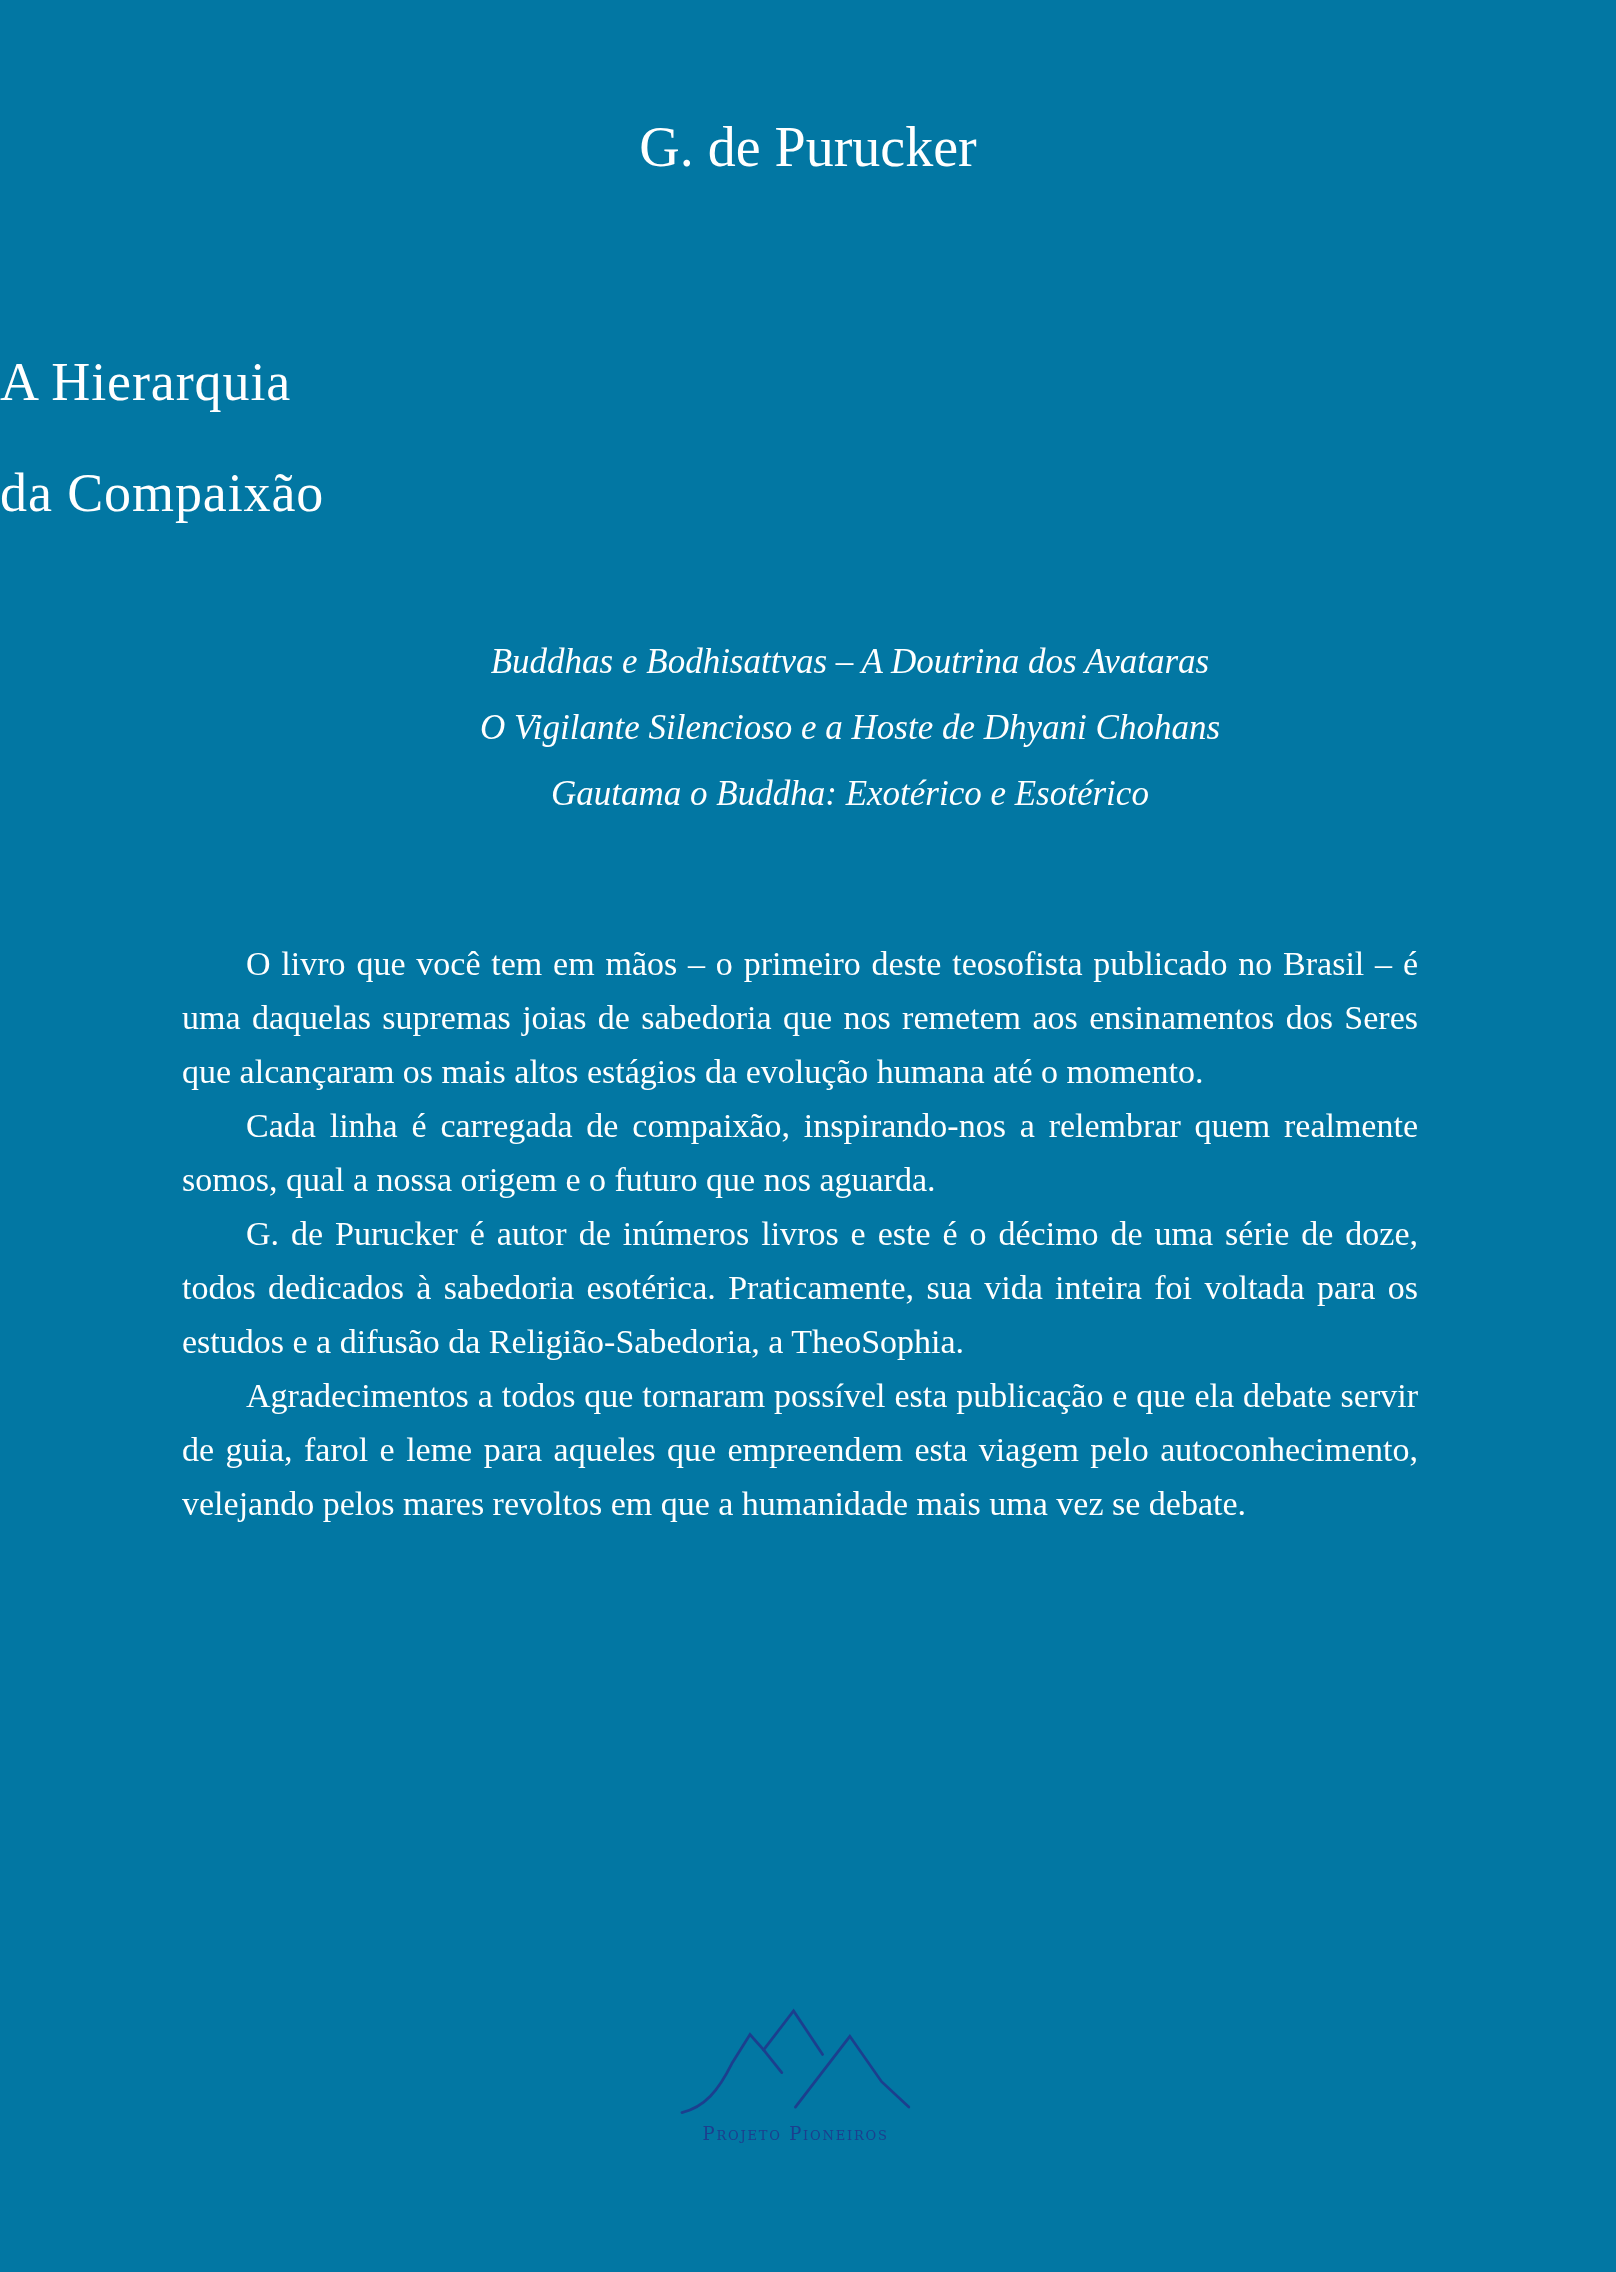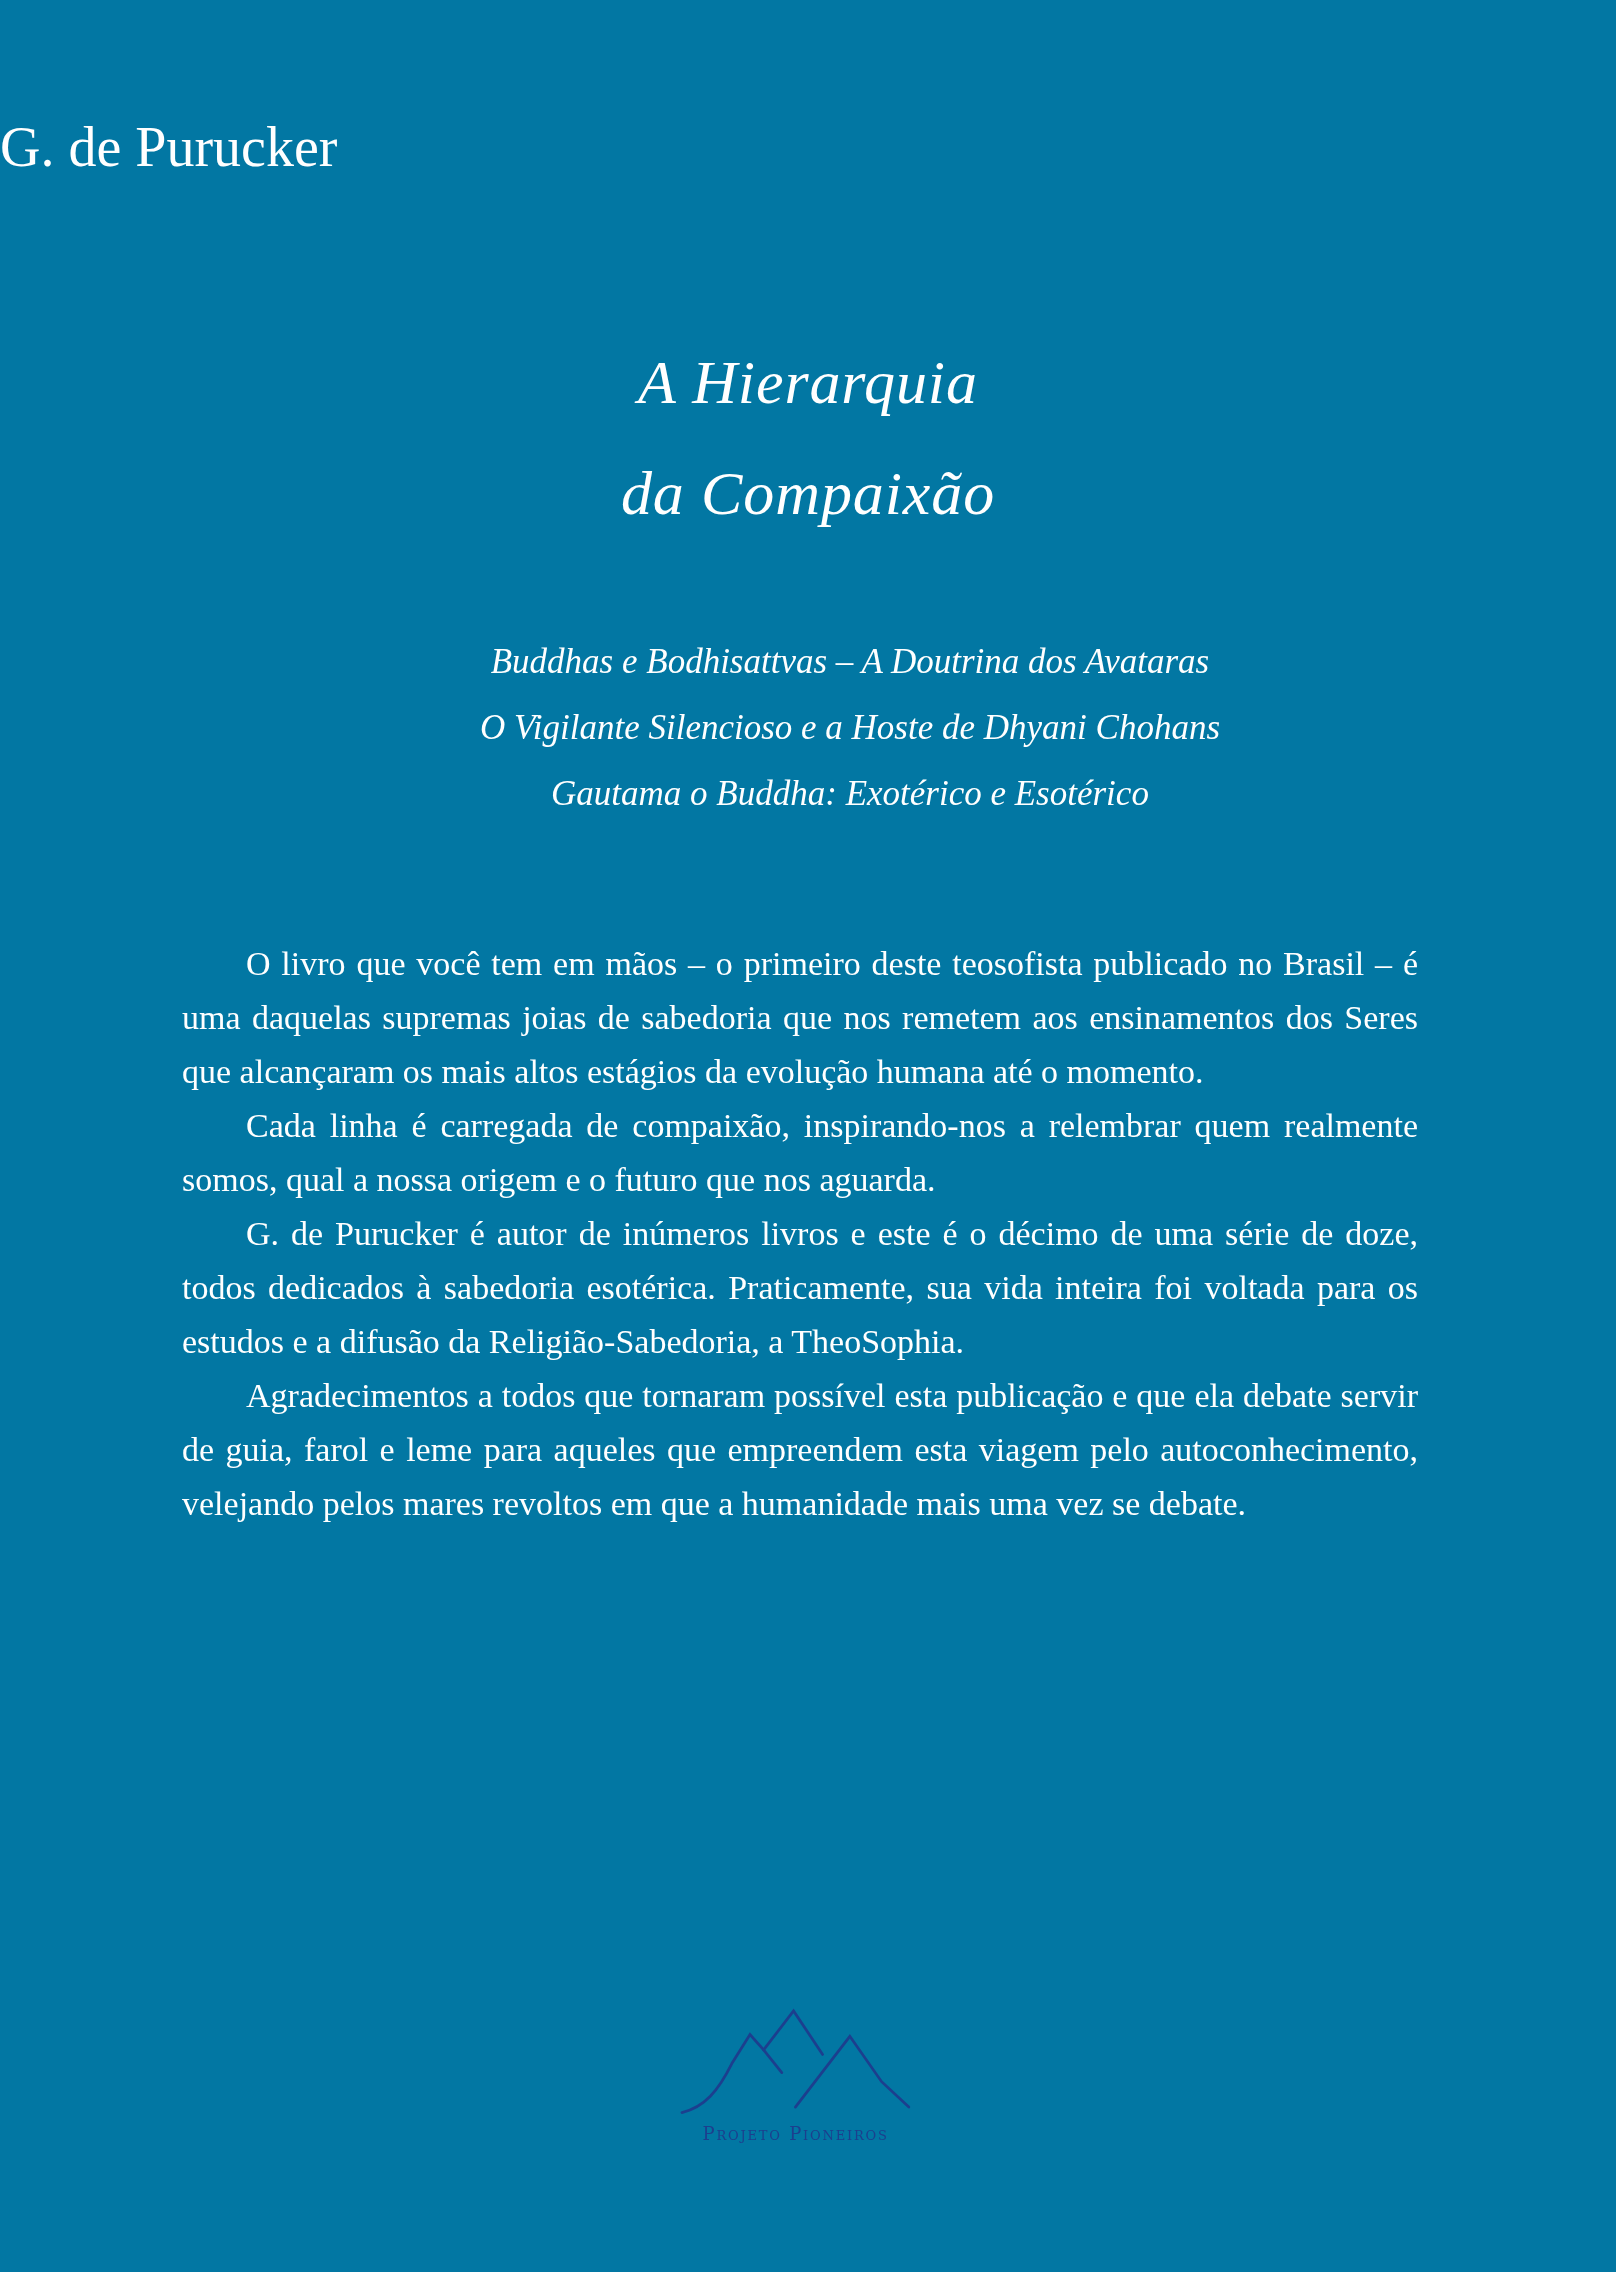--- a/index.html
+++ b/index.html
@@ -5,25 +5,25 @@
   html, body { margin:0; padding:0; }
   body {
     width:1616px; height:2273px; overflow:hidden;
     background:#0277a3;
     font-family:"Liberation Serif", "DejaVu Serif", serif;
     color:#ffffff;
     position:relative;
   }
   .author {
     position:absolute; left:0; width:1616px; top:111px;
-    font-size:56px; line-height:73px;
+    text-align:center; font-size:56px; line-height:73px;
   }
   .title {
     position:absolute; left:0; width:1616px; top:327px;
-    text-align:center; font-style:italic; font-size:62px; line-height:111px;
+    font-size:54px; line-height:111px;
     letter-spacing:0.9px;
   }
   .title div { display:block; }
   .subtitles {
     position:absolute; left:0; width:1616px; top:629px;
     text-align:center; font-style:italic; font-size:35px; line-height:66px;padding-left:42px;
   }
   .body {
     position:absolute; left:182px; width:1236px; top:937px;
     font-size:34px; line-height:54px; text-align:justify;

